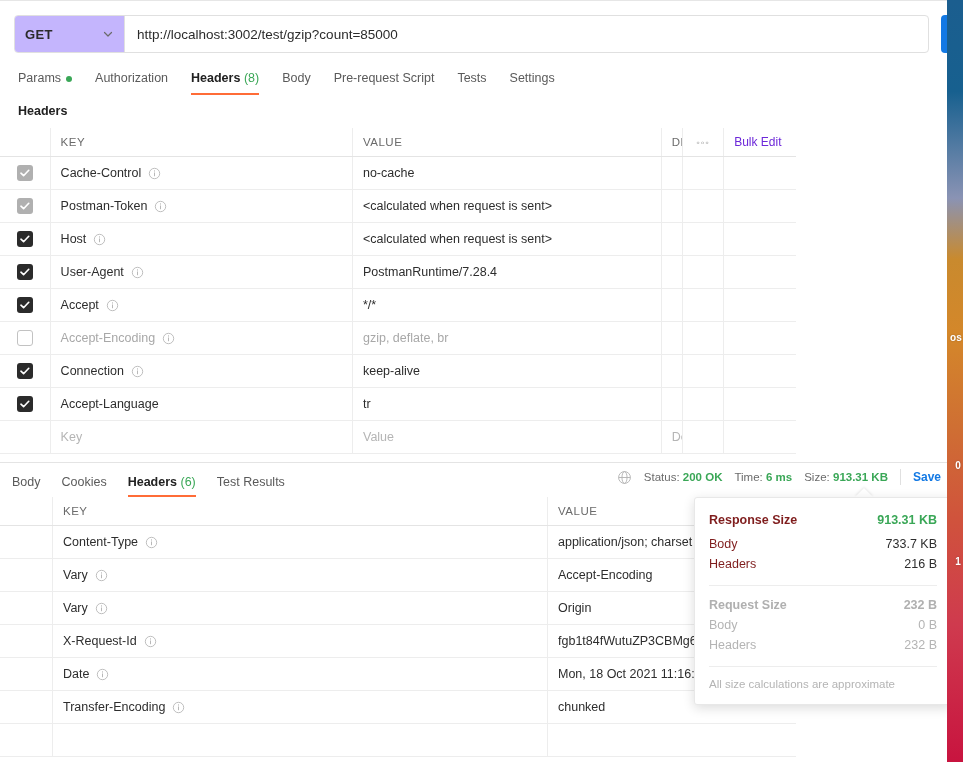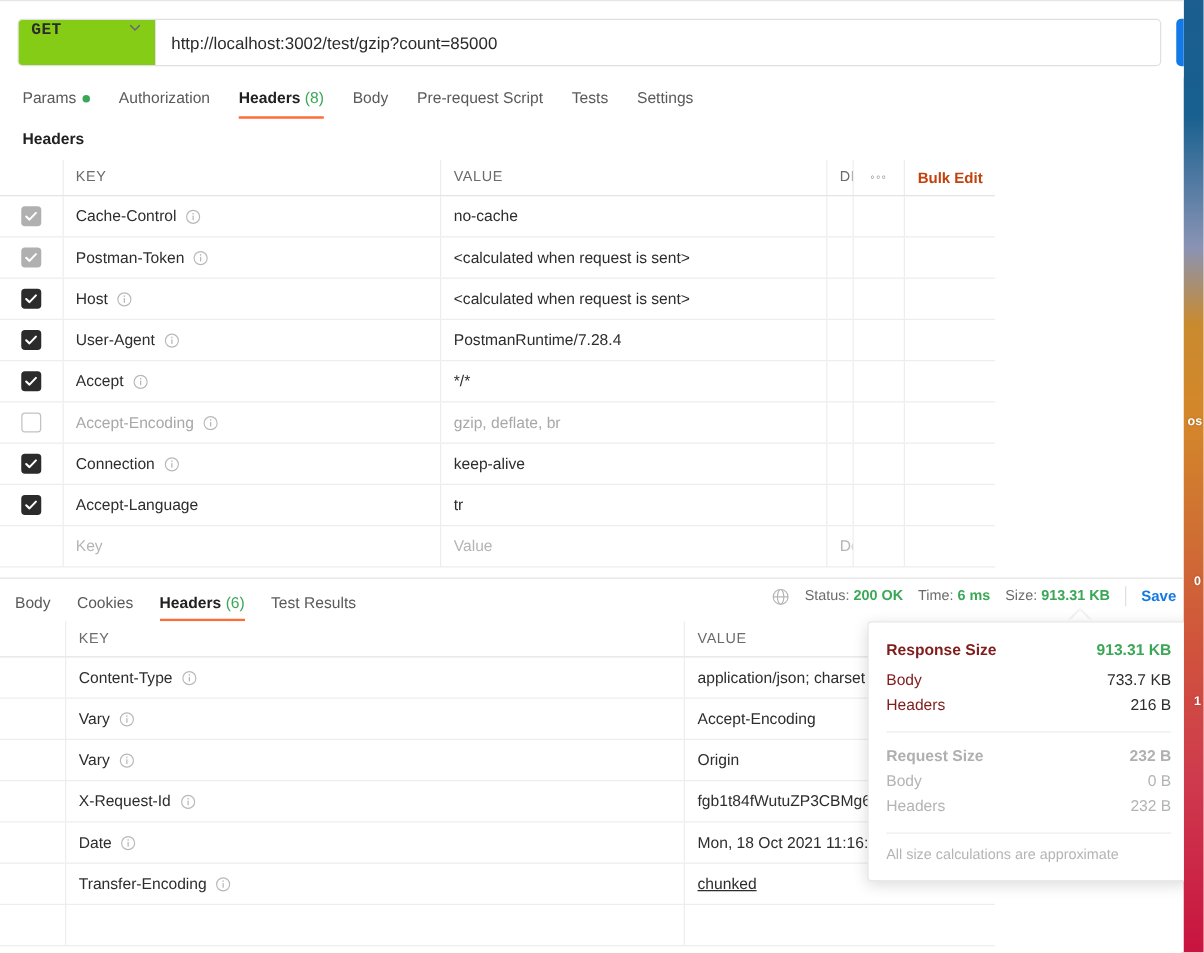--- a/index.html
+++ b/index.html
@@ -27,23 +27,23 @@
   
   .app { position: absolute; top: 0; left: 0; width: 947px; height: 762px;
          background: #ffffff; overflow: hidden; }
 
   
   .urlbar-wrap { position: absolute; top: 0; left: 0; width: 947px; height: 62px;
                  border-top: 1px solid #e6e6e6; background: #fff; }
   .urlbar { position: absolute; left: 14px; top: 14px; width: 915px; height: 38px;
             border: 1px solid #e0e0e0; border-radius: 4px; background: #fff;
             display: flex; align-items: stretch; }
-  .method { width: 110px; background: #84cc16; border-right: 1px solid #e0e0e0;
-            border-radius: 3px 0 0 3px; display: flex; align-items: flex-start;
-            padding: 0 10px; cursor: pointer; font-family: Liberation Mono, monospace; }
+  .method { width: 110px; background: #c4b5fd; border-right: 1px solid #e0e0e0;
+            border-radius: 3px 0 0 3px; display: flex; align-items: center;
+            padding: 0 10px; cursor: pointer; }
   .method-label { font-size: 13px; color: #2b2b2b; font-weight: 600; flex: 1; letter-spacing:.3px;}
   .chev { width: 12px; height: 12px; flex: 0 0 auto; }
   .chev svg { display:block; }
   .url-input { flex: 1; display: flex; align-items: center; padding: 0 12px;
                font-size: 13.5px; color: #2b2b2b; overflow: hidden; white-space: nowrap; }
   .send-btn { position: absolute; left: 941px; top: 14px; width: 70px; height: 38px;
               background: #1379e4; border-radius: 4px; color: #fff;
               font-size: 13px; font-weight: 600; display: flex; align-items: center;
               justify-content: center; cursor: pointer; }
 
@@ -76,21 +76,21 @@
   .cell { display: flex; align-items: center; border-right: 1px solid #ededed;
           padding: 0 10px; font-size: 12.5px; color: #2d2d2d; overflow: hidden;
           white-space: nowrap; }
   .cell.h { font-size: 11.5px; color: #6b6b6b; letter-spacing: .5px; font-weight: 400; }
   .c-check { width: 53px; justify-content: center; border-right: 1px solid #ededed; }
   .c-key   { width: 325px; }
   .c-val   { width: 332px; }
   .c-desc  { flex: 1; }
   .c-dots  { width: 43px; justify-content: center; border-right: 1px solid #ededed; }
   .c-bulk  { width: 76px; justify-content: flex-start; border-right: none;
-             font-size: 12px; font-weight: 700; color: #c2410c; cursor: pointer; }
+             font-size: 12px; font-weight: 400; color: #6d28d9; cursor: pointer; }
 
   .chk { width: 16px; height: 16px; border-radius: 3px; display:flex;
          align-items:center; justify-content:center; cursor: pointer; }
   .chk.on  { background: #2b2b2b; }
   .chk.auto{ background: #b0b0b0; }
   .chk.off { background: #fff; border: 1px solid #c2c2c2; }
   .chk svg { display:block; }
 
   .muted { color: #a8a8a8 !important; }
   .ph { color: #b5b5b5 !important; }
@@ -514,21 +514,21 @@
         <div class="row">
           <div class="cell c-check"></div>
           <div class="cell c-key" style="width:495px;">
             <span>Transfer-Encoding</span>
             <span class="info-i"><svg viewBox="0 0 14 14" width="13" height="13">
                 <circle cx="7" cy="7" r="5.6" fill="none" stroke="#8a8a8a" stroke-width="1"></circle>
                 <rect x="6.45" y="5.9" width="1.1" height="4.0" fill="#8a8a8a"></rect>
                 <rect x="6.45" y="3.6" width="1.1" height="1.3" fill="#8a8a8a"></rect>
               </svg></span>
           </div>
-          <div class="cell c-val" style="flex:1;width:auto;border-right:none;text-decoration:underline;">
+          <div class="cell c-val" style="flex:1;width:auto;border-right:none;">
             <span>chunked</span>
           </div>
         </div>
         <div class="row" style="height: 33px;">
           <div class="cell c-check"></div>
           <div class="cell c-key" style="width:495px;"></div>
           <div class="cell c-val" style="flex:1;width:auto;border-right:none;"></div>
         </div>
       </div>
 

